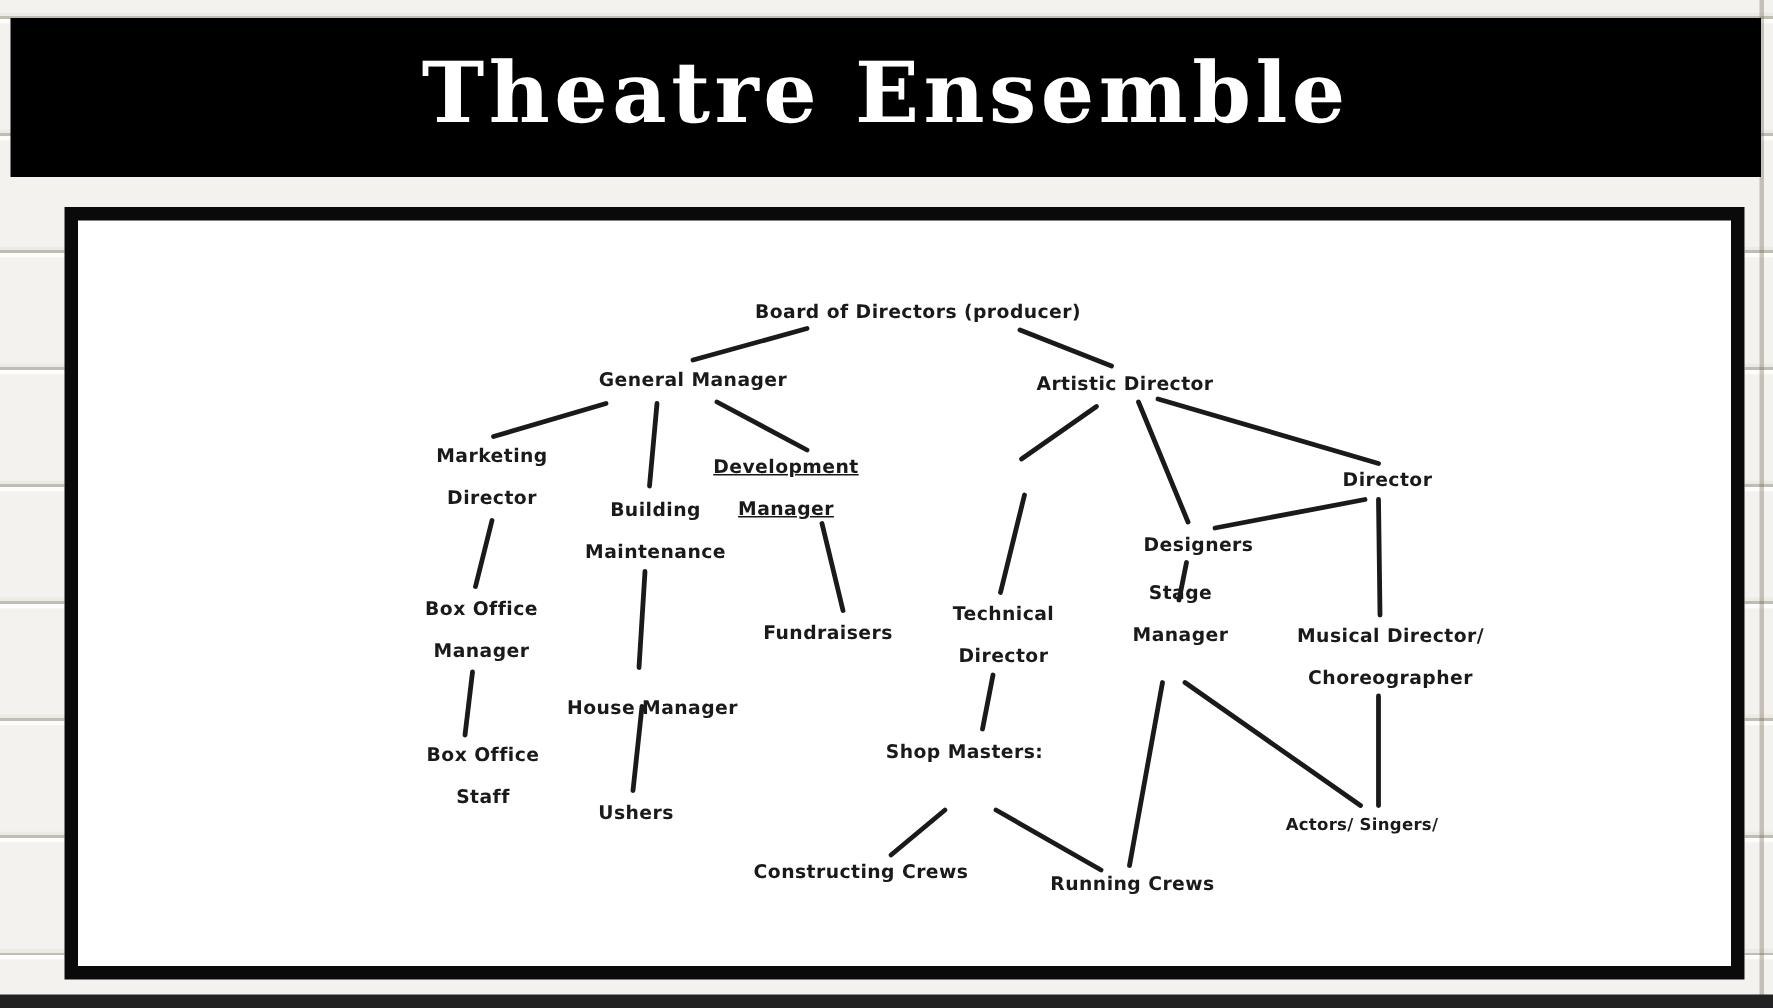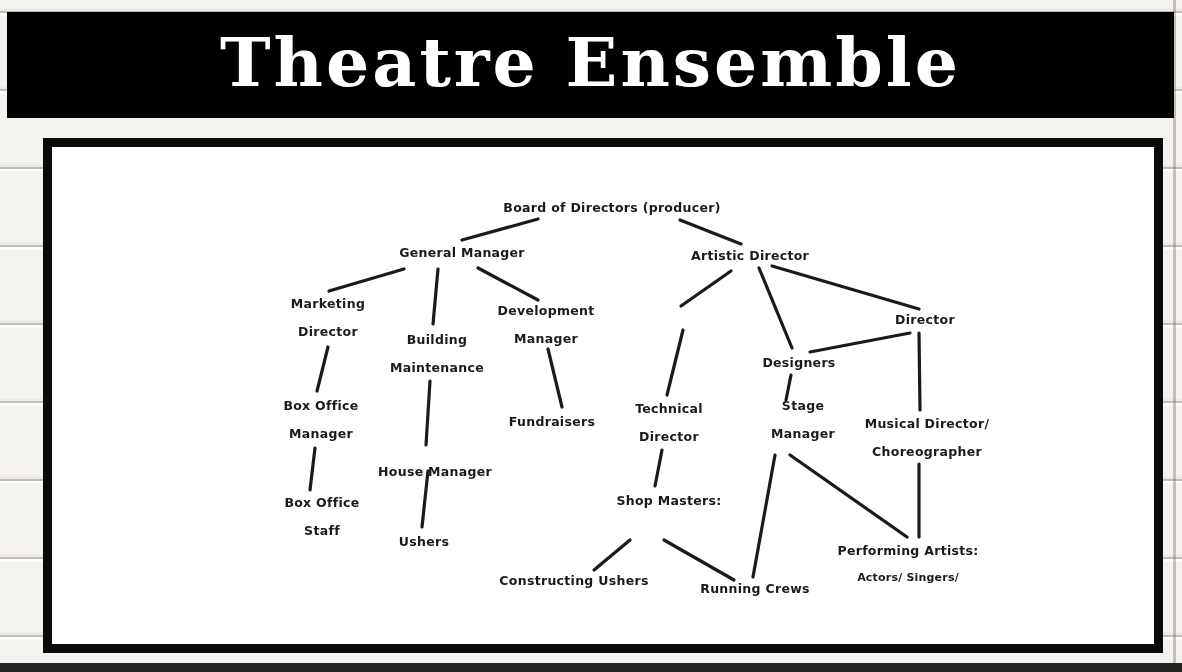--- a/index.html
+++ b/index.html
@@ -21,21 +21,21 @@
     position:absolute;top:0;left:1173px;width:3px;height:672px;
     background:rgba(110,100,80,0.35);
   }
   .banner{
     position:absolute;left:7px;top:12px;width:1167px;height:106px;
     display:flex;align-items:center;justify-content:center;
   }
   .banner-title{
     font-family:"DejaVu Serif","Liberation Serif",serif;
     font-weight:bold;
-    font-size:68px;
+    font-size:56px;
     letter-spacing:3px;
     line-height:1;
     white-space:nowrap;
     padding-bottom:6px;
   }
   .frame{
     position:absolute;left:43px;top:138px;width:1120px;height:515px;
     box-sizing:border-box;
     border:9px solid #0a0a0a;
     background:#ffffff;
@@ -117,21 +117,21 @@
   <div class="node" style="left: 328px; top: 290px; color: rgb(26, 26, 26);">
     <div>Marketing</div>
     <div>Director</div>
   </div>
 
   <div class="node" style="left: 437px; top: 326px; color: rgb(26, 26, 26);">
     <div>Building</div>
     <div>Maintenance</div>
   </div>
 
-  <div class="node" style="left: 546px; top: 297px; color: rgb(26, 26, 26);">
+  <div class="node" style="left: 524px; top: 297px; color: rgb(26, 26, 26); text-decoration: underline;">
     <div>Development</div>
     <div>Manager</div>
   </div>
 
 
   <div class="node" style="left: 925px; top: 306px; color: rgb(26, 26, 26);">
     <div>Director</div>
   </div>
 
   <div class="node" style="left: 799px; top: 349px; color: rgb(26, 26, 26);">
@@ -149,51 +149,50 @@
 
   <div class="node" style="left: 552px; top: 408px; color: rgb(26, 26, 26);">
     <div>Fundraisers</div>
   </div>
 
   <div class="node" style="left: 669px; top: 395px; color: rgb(26, 26, 26);">
     <div>Technical</div>
     <div>Director</div>
   </div>
 
-  <div class="node" style="left: 787px; top: 392px; color: rgb(26, 26, 26); margin-left: 16px;">
+  <div class="node" style="left: 787px; top: 381px; color: rgb(26, 26, 26);">
     <div>Stage</div>
     <div>Manager</div>
   </div>
 
   <div class="node" style="left: 927px; top: 410px; color: rgb(26, 26, 26);">
     <div>Musical Director/</div>
     <div>Choreographer</div>
   </div>
 
   <div class="node" style="left: 322px; top: 489px; color: rgb(26, 26, 26);">
     <div>Box Office</div>
     <div>Staff</div>
   </div>
 
   <div class="node" style="left: 424px; top: 528px; color: rgb(26, 26, 26); text-align: right;">
     <div>Ushers</div>
   </div>
 
-  <div class="node" style="left: 669px; top: 487px; color: rgb(26, 26, 26);">
+  <div class="node" style="left: 643px; top: 487px; color: rgb(26, 26, 26);">
     <div>Shop Masters:</div>
   </div>
 
   <div class="node" style="left: 574px; top: 567px; color: rgb(26, 26, 26);">
-    <div>Constructing Ushers</div>
+    <div>Constructing Crews</div>
   </div>
 
   <div class="node" style="left: 755px; top: 575px; color: rgb(26, 26, 26);">
     <div>Running Crews</div>
   </div>
 
   <div class="node" style="left: 908px; top: 537px; color: rgb(26, 26, 26);">
-    <div>Performing Artists:</div>
     <div class="small">Actors/ Singers/</div>
   </div>
 
   <div class="bottom-bar" style="background: rgb(34, 34, 34);"></div>
 
 </div>
 
 </body></html>

